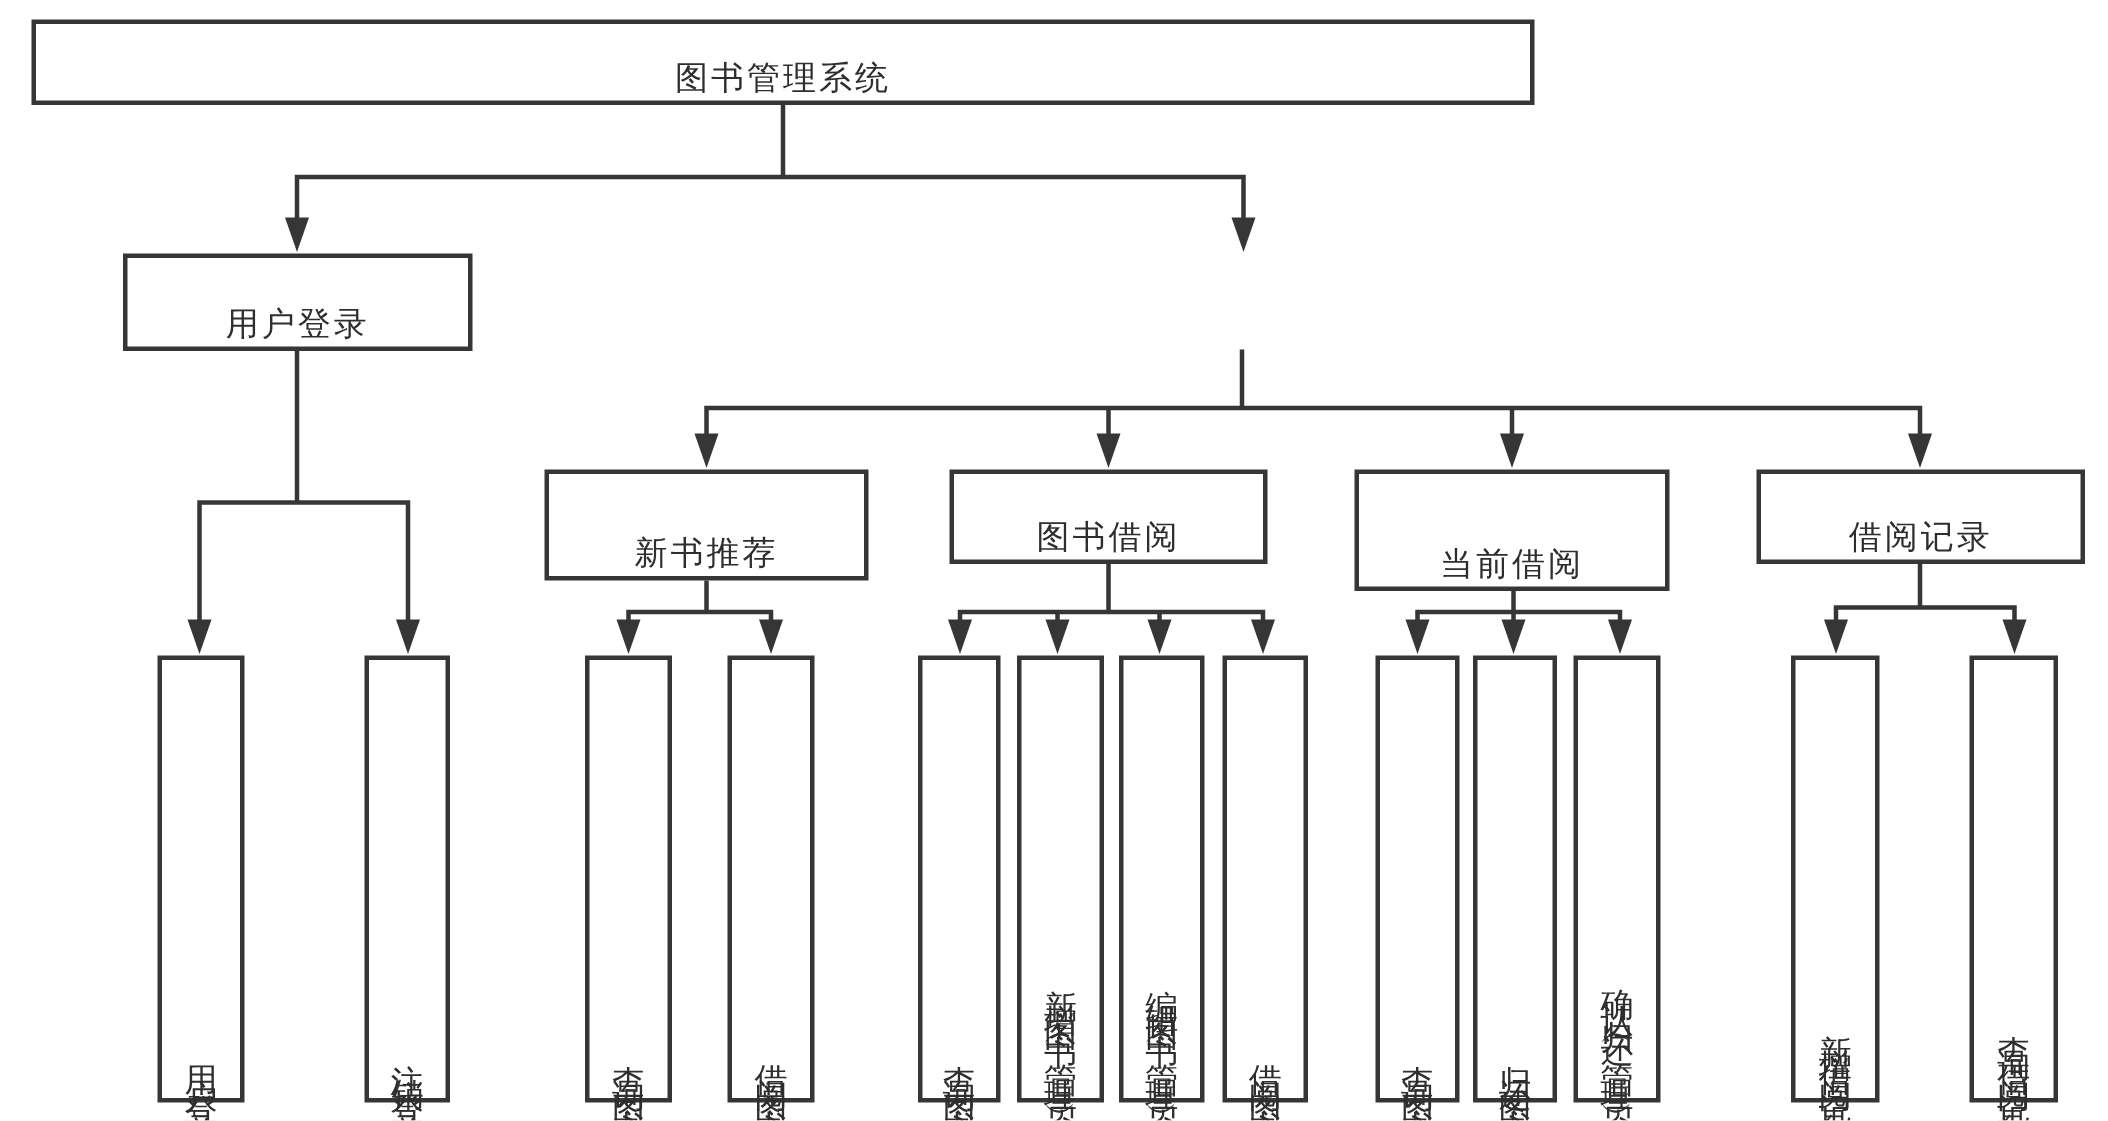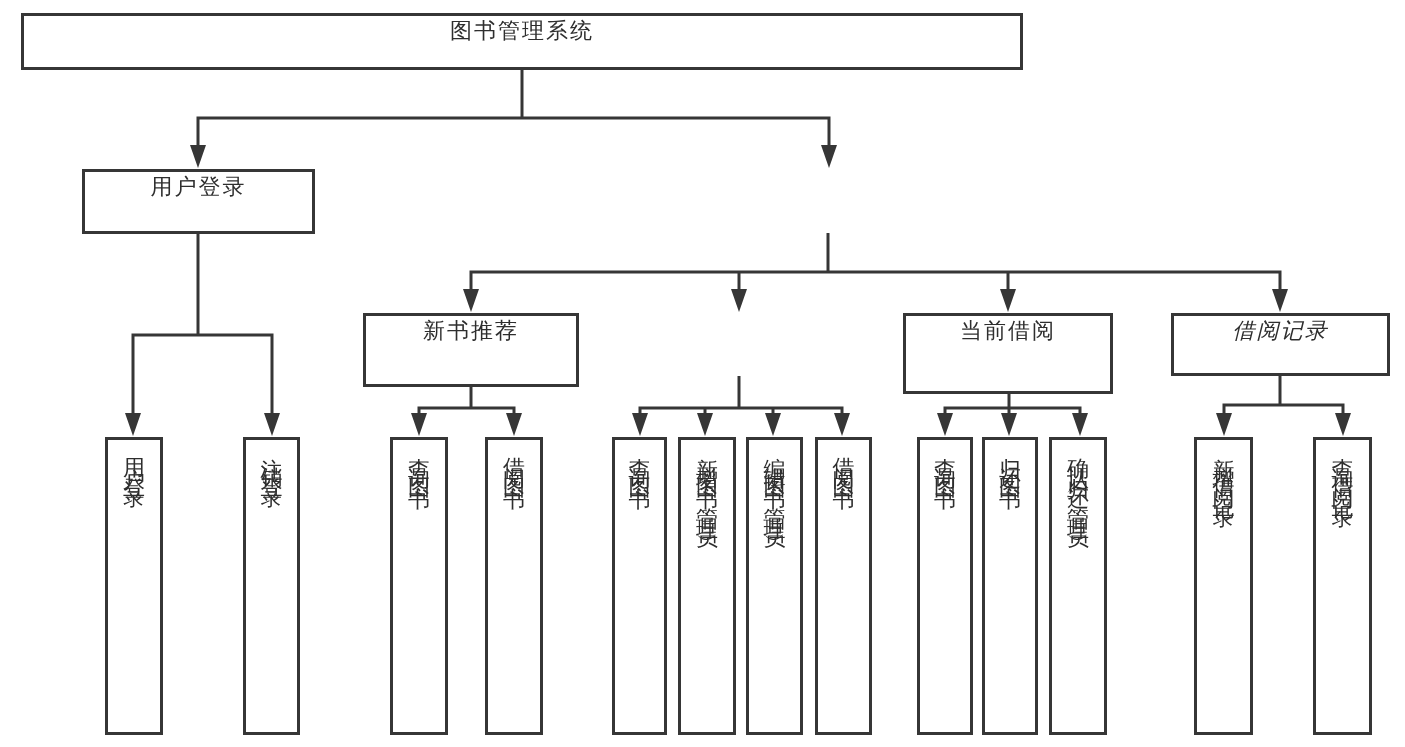--- a/index.html
+++ b/index.html
@@ -11,21 +11,21 @@
   html,body{margin:0;padding:0;background:var(--bg);}
   body{font-family:"Liberation Sans","DejaVu Sans",sans-serif;}
   .stage{
     position:relative;width:1405px;height:747px;background:var(--bg);overflow:hidden;
   }
   .wires{position:absolute;left:0;top:0;width:1405px;height:747px;}
   .wires polyline{fill:none;stroke:var(--line);stroke-width:3;}
   .wires polygon{fill:var(--line);stroke:none;}
   .node{
     position:absolute;box-sizing:border-box;border:3px solid var(--line);
-    background:#fff;display:flex;align-items:flex-start;justify-content:center;
+    background:#fff;display:flex;align-items:flex-end;justify-content:center;
     color:var(--text);
   }
   .node .lbl{font-size:22px;letter-spacing:2px;white-space:nowrap;}
   .node.tall .lbl{
     writing-mode:vertical-rl;text-orientation:mixed;
     letter-spacing:10px;white-space:normal;line-height:1;
   }
   .watermark{
     position:absolute;right:14px;bottom:8px;font-size:19px;color:var(--wm);
     letter-spacing:1px;text-shadow:1px 1px 1px rgba(255,255,255,.85);
@@ -87,24 +87,27 @@
     <span class="lbl">图书管理系统</span>
   </div>
 
   <div class="node" style="left:82px;top:169px;width:233px;height:65px;">
     <span class="lbl">用户登录</span>
   </div>
 
   <div class="node" style="left:363px;top:313px;width:216px;height:74px;">
     <span class="lbl">新书推荐</span>
   </div>
+  <div class="node" style="left:633px;top:313px;width:212px;height:63px;">
+    <span class="lbl">图书借阅</span>
+  </div>
   <div class="node" style="left:903px;top:313px;width:210px;height:81px;">
     <span class="lbl">当前借阅</span>
   </div>
-  <div class="node" style="left:1171px;top:313px;width:219px;height:63px;font-style:italic;">
+  <div class="node" style="left:1171px;top:313px;width:219px;height:63px;">
     <span class="lbl">借阅记录</span>
   </div>
 
   <div class="node tall" style="left:105px;top:437px;width:58px;height:298px;">
     <span class="lbl">用户登录</span>
   </div>
   <div class="node tall" style="left:243px;top:437px;width:57px;height:298px;">
     <span class="lbl">注销登录</span>
   </div>
 

